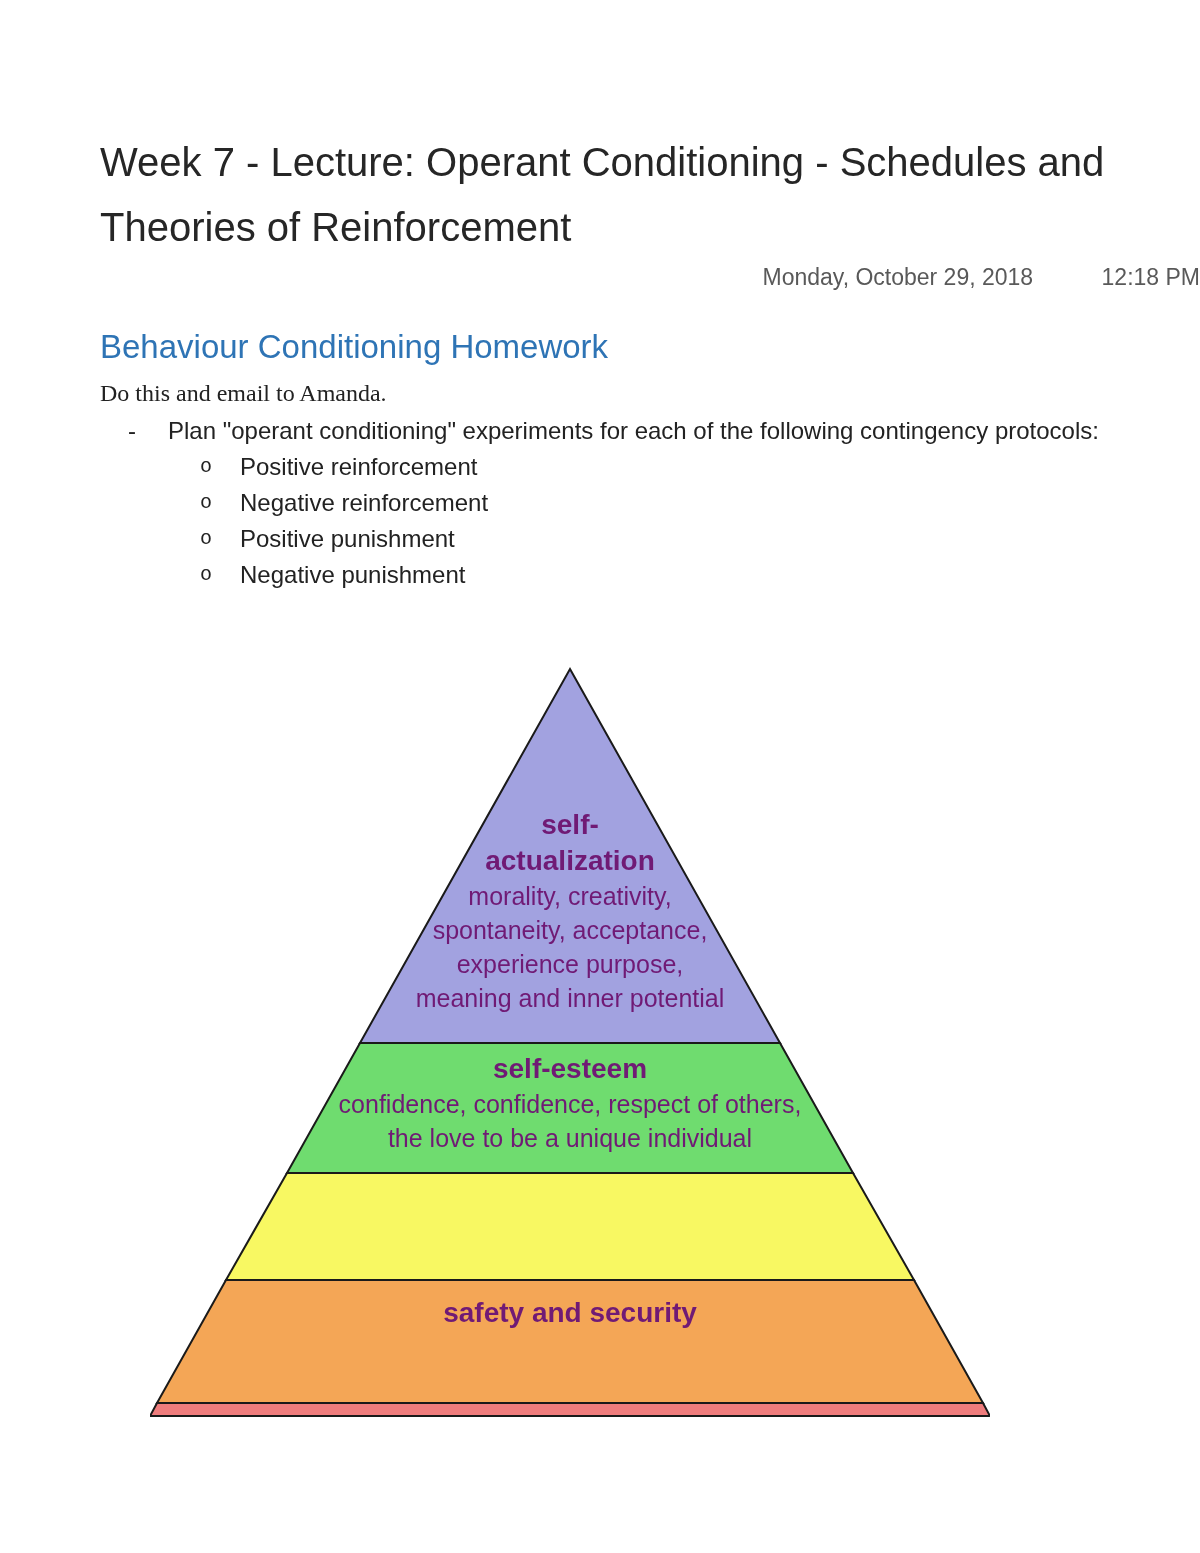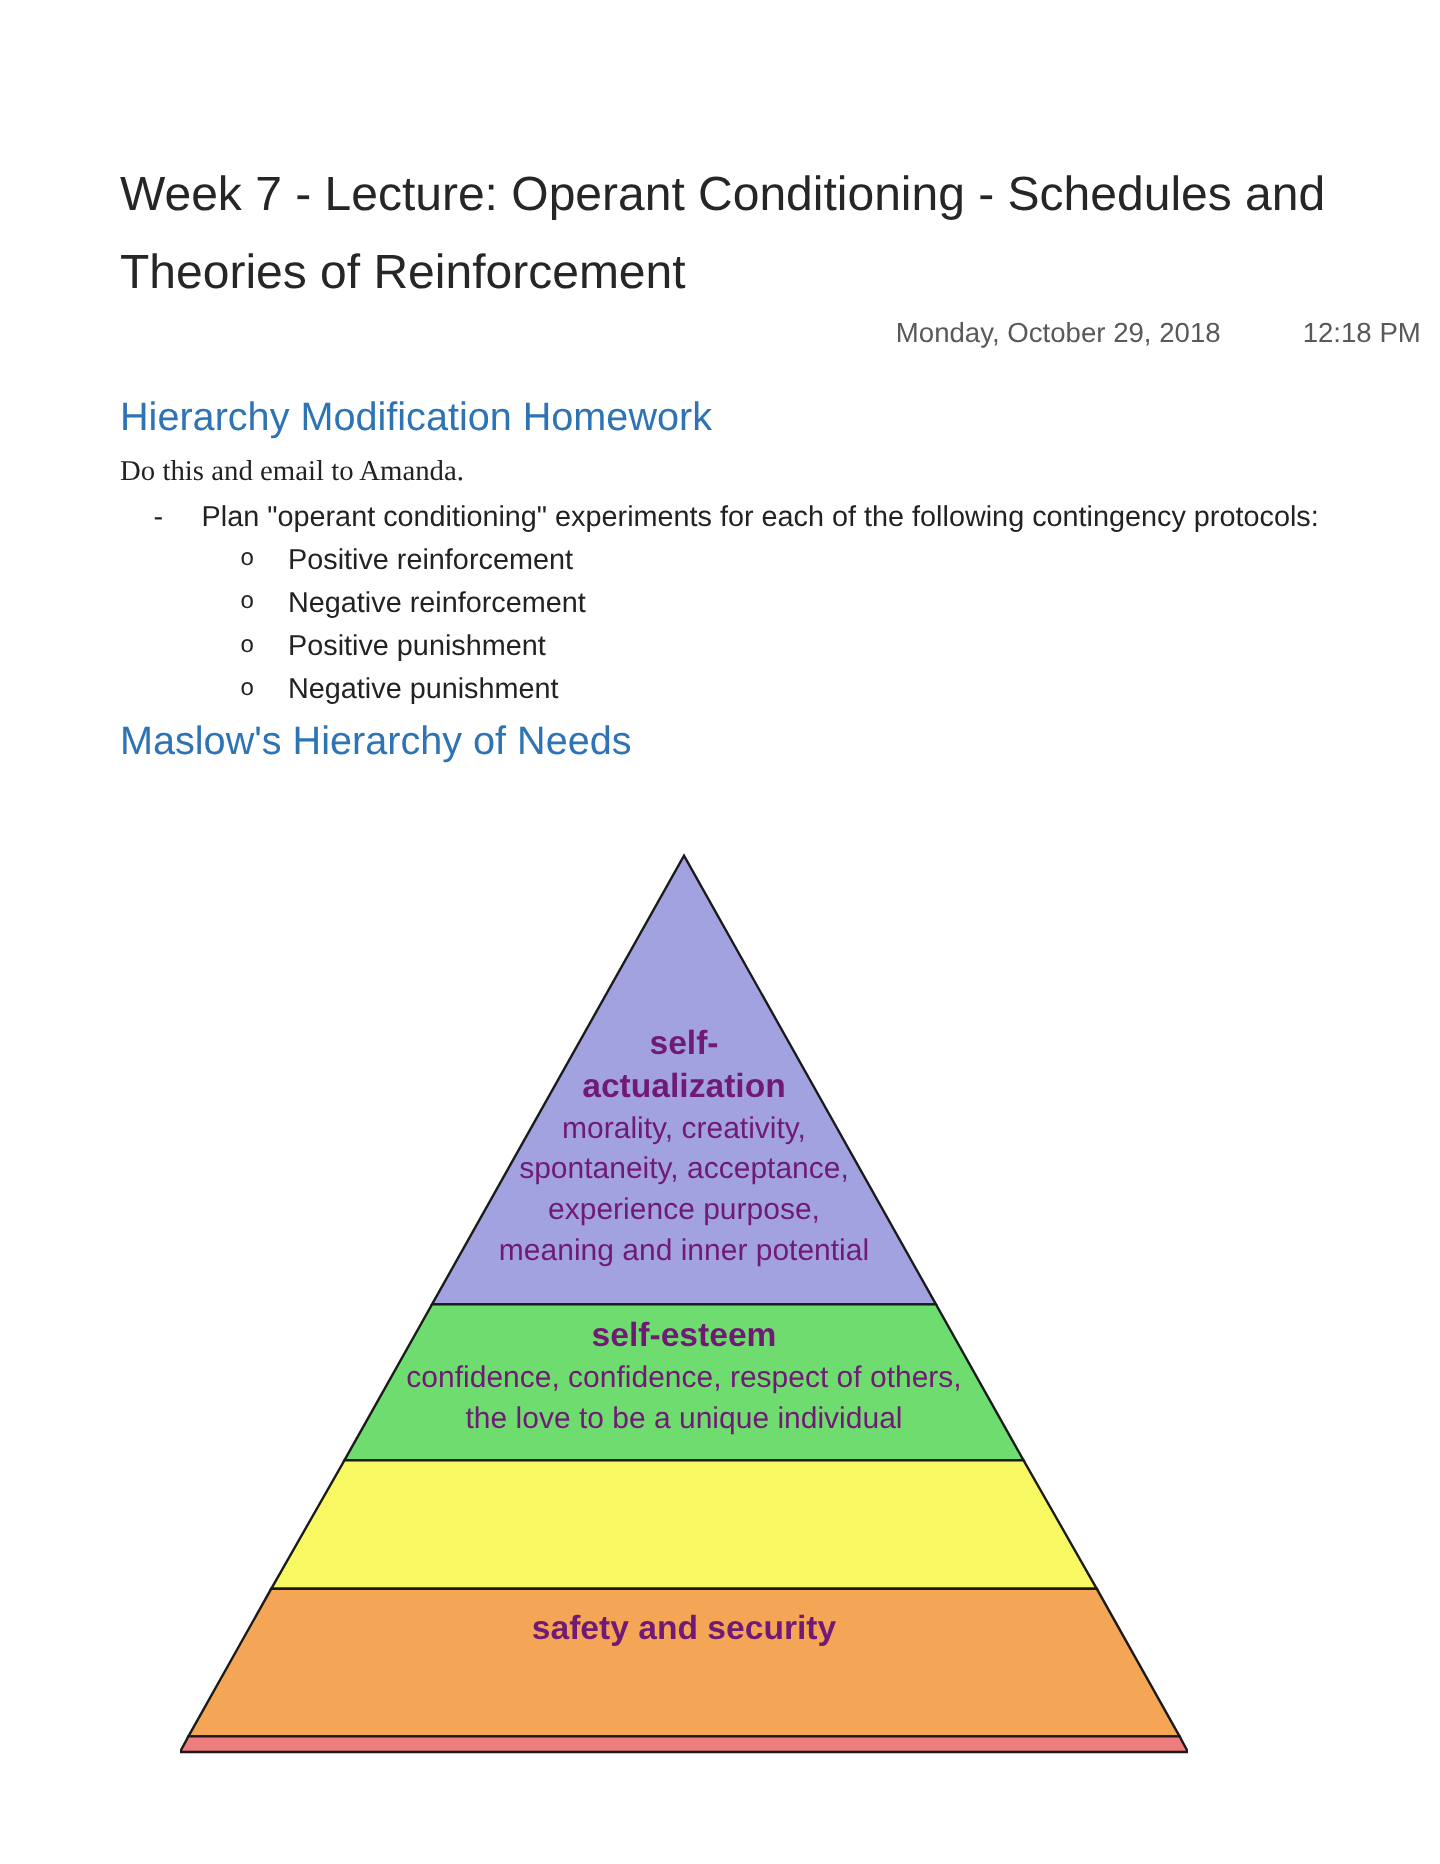--- a/index.html
+++ b/index.html
@@ -3,21 +3,21 @@
 <meta charset="utf-8">
 <style>
   html, body { margin:0; padding:0; }
   body {
     width:1200px; height:1553px;
     background:#ffffff;
     overflow:hidden;
     font-family:"Liberation Sans", sans-serif;
     color:var(--body_color, #222222);
   }
-  .doc { padding:130px 16px 0 100px; }
+  .doc { padding:130px 0 0 100px; }
 
   .title {
     margin:0;
     font-size:40px;
     font-weight:400;
     color:var(--title_color, #262626);
     line-height:65px;
   }
   .tline { display:block; white-space:nowrap; }
 
@@ -65,21 +65,21 @@
   <h1 class="title">
     <span class="tline">Week 7 - Lecture: Operant Conditioning - Schedules and</span>
     <span class="tline">Theories of Reinforcement</span>
   </h1>
 
   <div class="datetime">
     <span>Monday, October 29, 2018</span>
     <span class="time">12:18 PM</span>
   </div>
 
-  <h2 class="sect">Hierarchy Modification Homework</h2>
+  <h2 class="sect">Behaviour Conditioning Homework</h2>
 
   <p class="intro">Do this and email to Amanda.</p>
 
   <div class="li l1">
     <span class="marker">-</span>
     <span class="li-text">Plan "operant conditioning" experiments for each of the following contingency protocols:</span>
   </div>
 
   <div class="li l2">
     <span class="marker">o</span>
@@ -91,21 +91,20 @@
   </div>
   <div class="li l2">
     <span class="marker">o</span>
     <span class="li-text">Positive punishment</span>
   </div>
   <div class="li l2">
     <span class="marker">o</span>
     <span class="li-text">Negative punishment</span>
   </div>
 
-  <h2 class="sect maslow-h">Maslow's Hierarchy of Needs</h2>
 
   <div class="pyramid">
     <svg width="840" height="753" viewBox="0 0 840 753">
       <polygon points="420,4 630,378 210,378" stroke="#1a1a1a" stroke-width="2" fill="#a2a2e0"></polygon>
       <polygon points="210,378 630,378 703,508 137,508" stroke="#1a1a1a" stroke-width="2" fill="#6fdc6f"></polygon>
       <polygon points="137,508 703,508 764,615 76,615" stroke="#1a1a1a" stroke-width="2" fill="#f8f862"></polygon>
       <polygon points="76,615 764,615 833,738 7,738" stroke="#1a1a1a" stroke-width="2" fill="#f4a656"></polygon>
       <polygon points="7,738 833,738 840,751 0,751" stroke="#1a1a1a" stroke-width="2" fill="#ef7d7d"></polygon>
     </svg>
 

